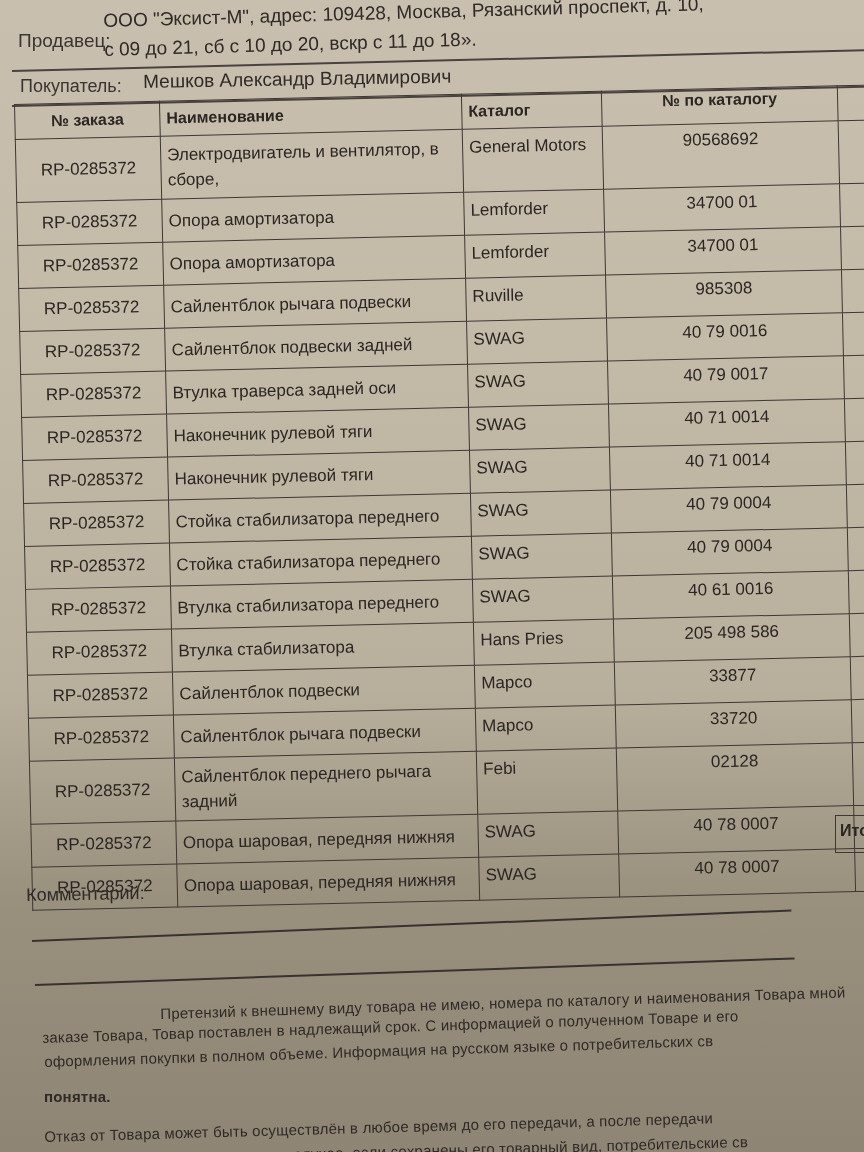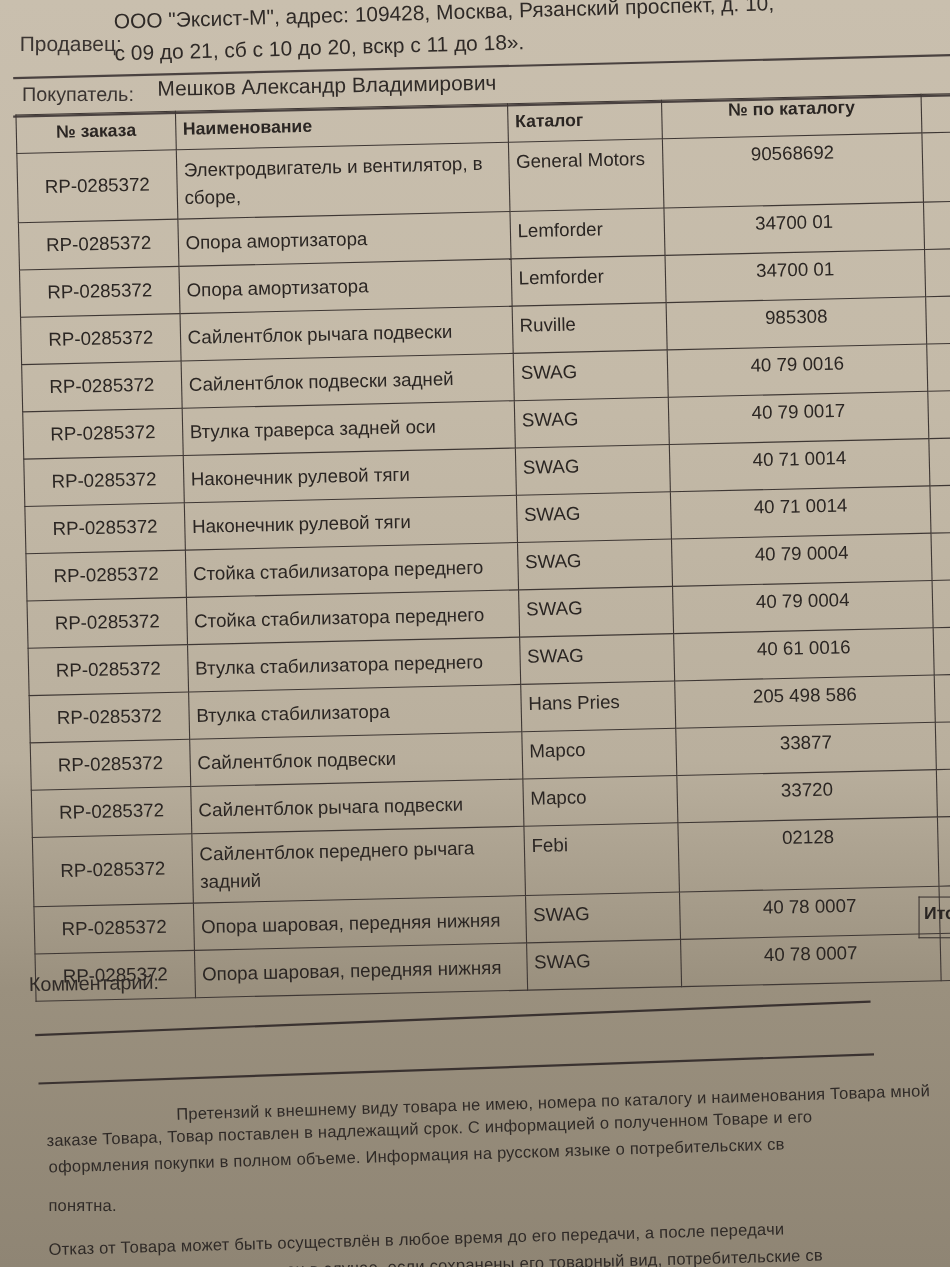--- a/index.html
+++ b/index.html
@@ -200,16 +200,16 @@
 
   <div class="total-box">Ито</div>
 
   <div class="comment-label">Комментарий:</div>
   <div class="cline" style="left:32px; top:940px; width:760px; transform:rotate(-2.3deg);"></div>
   <div class="cline" style="left:35px; top:984px; width:760px; transform:rotate(-2.0deg);"></div>
 
   <div class="legal" style="left:160px; top:1005px; transform:rotate(-1.8deg);">Претензий к внешнему виду товара не имею, номера по каталогу и наименования Товара мной</div>
   <div class="legal" style="top:1029px; transform:rotate(-1.8deg);">заказе Товара, Товар поставлен в надлежащий срок. С информацией о полученном Товаре и его</div>
   <div class="legal" style="left:44px; top:1053px; transform:rotate(-1.8deg);">оформления покупки в полном объеме. Информация на русском языке о потребительских св</div>
-  <div class="legal" style="left:44px; top:1088px;">понятна.</div>
+  <div class="legal" style="left:44px; top:1088px;font-weight:bold;">понятна.</div>
   <div class="legal" style="left:44px; top:1128px; transform:rotate(-1.6deg);">Отказ от Товара может быть осуществлён в любое время до его передачи, а после передачи</div>
   <div class="legal" style="left:140px; top:1150px; transform:rotate(-1.6deg);">качества возможен в случае, если сохранены его товарный вид, потребительские св</div>
 </div>
 
 </body></html>

